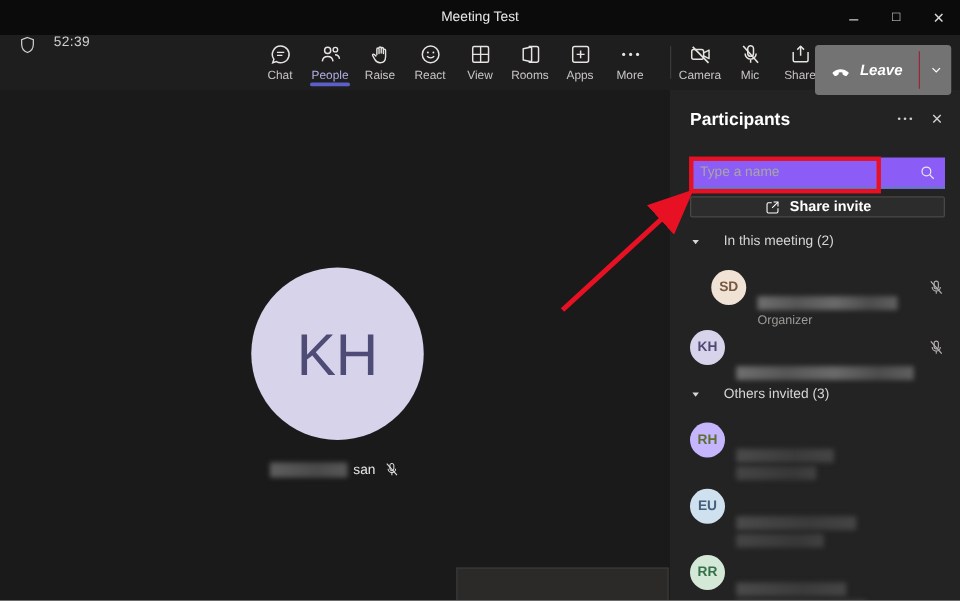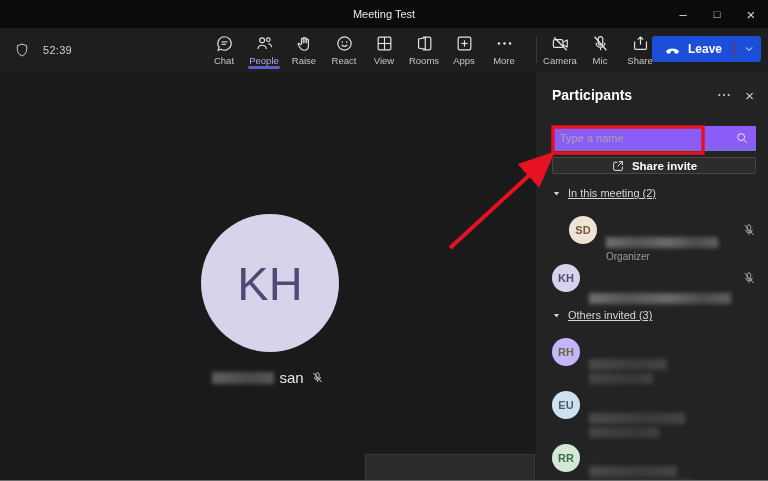--- a/index.html
+++ b/index.html
@@ -10,56 +10,56 @@
   
   .titlebar { position:relative; height:28px; background:#0b0b0b; display:flex; align-items:center; }
   .titlebar .title { position:absolute; left:0; right:0; text-align:center; color:#e8e8e8; font-size:11px; }
   .win-controls { position:absolute; right:0; top:0; height:28px; display:flex; }
   .win-btn { width:34px; height:28px; display:flex; align-items:center; justify-content:center; color:#dcdcdc; font-size:13px; cursor:default; }
   .win-btn.max { font-size:11px; }
   .win-btn.close { font-size:15px; }
 
   
   .toolbar { position:relative; height:44px; background:#1f1e1e; }
-  .tb-left { position:absolute; left:14px; top:0; height:44px; display:flex; align-items:center; gap:13px; color:#cfcdcb; }
+  .tb-left { position:absolute; left:14px; top:0; height:44px; display:flex; align-items:flex-start; gap:13px; color:#cfcdcb; }
   .timer { font-size:11px; color:#d0d0d0; letter-spacing:.3px; }
   .tabs { position:absolute; left:204px; top:0; height:44px; display:flex;text-align:right; }
   .tab { position:relative; width:40px; height:44px; display:flex; flex-direction:column; align-items:center; justify-content:center; gap:2px; color:#e6e4e1; cursor:default; }
   .tab .lbl { font-size:9.5px; color:#c8c6c4; }
   .tab.active .lbl { color:#aeafe4; }
   .tab.active::after { content:""; position:absolute; left:4px; right:4px; bottom:3px; height:3px; border-radius:2px; background:#5b5fc7; }
   .tb-divider { position:absolute; left:536px; top:9px; width:1px; height:26px; background:#3b3a39; }
   .devices { position:absolute; left:540px; top:0; height:44px; display:flex; }
-  .leave-group { position:absolute; right:7px; top:8px; height:26px; display:flex; background:#1d4ed8; border-radius:3px; overflow:hidden; }
+  .leave-group { position:absolute; right:7px; top:8px; height:40px; display:flex; background:#737373; border-radius:3px; overflow:hidden;font-style:italic; }
   .leave-main { display:flex; align-items:center; gap:7px; padding:0 13px 0 12px; color:#fff; }
   .leave-main .lbl { font-size:12px; font-weight:bold; }
   .leave-sep { width:1px; background:#96283a; margin:5px 0; }
   .leave-chevron { width:25px; display:flex; align-items:center; justify-content:center; color:#fff; }
 
   
   .content { display:flex; height:409px; }
   .stage { position:relative; width:536px; background:#1b1a1a; }
   .avatar-xl { position:absolute; left:201px; top:142px; width:138px; height:138px; border-radius:50%; background:#d7d3ea; color:#4f4b77; font-size:47px; display:flex; align-items:center; justify-content:center; }
   .stage-nametag { position:absolute; left:0; top:297px; width:536px; display:flex; align-items:center; justify-content:center; gap:5px; color:#e6e6e6; }
-  .stage-nametag .suffix { font-size:15px; }
+  .stage-nametag .suffix { font-size:11px; }
   .pip { position:absolute; left:365px; top:382px; width:170px; height:99px; background:#2b2a29; border:1px solid #3a3938; display:flex; align-items:center; justify-content:center; }
 
   
   .panel { width:232px; background:#242323; display:flex; flex-direction:column; }
   .panel-header { display:flex; align-items:center; padding:15px 14px 8px 16px; }
   .panel-title { flex:1; color:#fff; font-size:14px; font-weight:bold; }
   .panel-header-icons { display:flex; align-items:center; gap:13px; color:#d0d0d0; }
   .icon-btn { display:flex; align-items:center; justify-content:center; cursor:default; }
   .panel-close { font-size:15px; line-height:1; }
   .search-row { position:relative; margin:15px 12px 0 16px; height:25px; }
   .search-input { width:100%; height:25px; background:#8b5cf6; border:none; border-bottom:2px solid #6f74d1; color:#ddd; font-size:11px; padding:0 28px 0 8px; outline:none; }
   .search-input::placeholder { color:#a8a6a4; }
   .search-icon { position:absolute; right:7px; top:5px; color:#e8e8e8; }
   .share-invite { margin:6px 12px 0 16px; height:24px; background:#2d2c2c; border:1px solid #494847; border-radius:2px; display:flex; align-items:center; justify-content:center; gap:7px; color:#fff; font-size:11.5px; font-weight:600; cursor:default; }
-  .section-label { display:flex; align-items:center; gap:7px; margin:13px 12px 0 16px; color:#d6d6d6; font-size:11px;text-decoration:underline; }
+  .section-label { display:flex; align-items:center; gap:18px; margin:13px 12px 0 16px; color:#d6d6d6; font-size:11px; }
   .p-row { display:flex; align-items:center; margin:8px 12px 0 16px; min-height:30px; }
   .avatar-sm { position:relative; width:28px; height:28px; border-radius:50%; font-size:11px; font-weight:600; display:flex; align-items:center; justify-content:center; flex-shrink:0; }
   .av-sd { background:#f0e3d5; color:#77573f;margin-left:17px; }
   .av-kh { background:#d7d3ea; color:#4f4b77; }
   .av-rh { background:#c4b5fd; color:#5f6e33; }
   .av-eu { background:#cfe0ef; color:#40607c; }
   .av-rr { background:#d3e8d6; color:#34704a; }
   .p-info { flex:1; margin-left:9px; display:flex; flex-direction:column; gap:3px;margin-top:40px; }
   .subtitle { color:#9d9b99; font-size:10px; }
   .row-mic { margin-left:auto; color:#b6b4b2; display:flex; }

